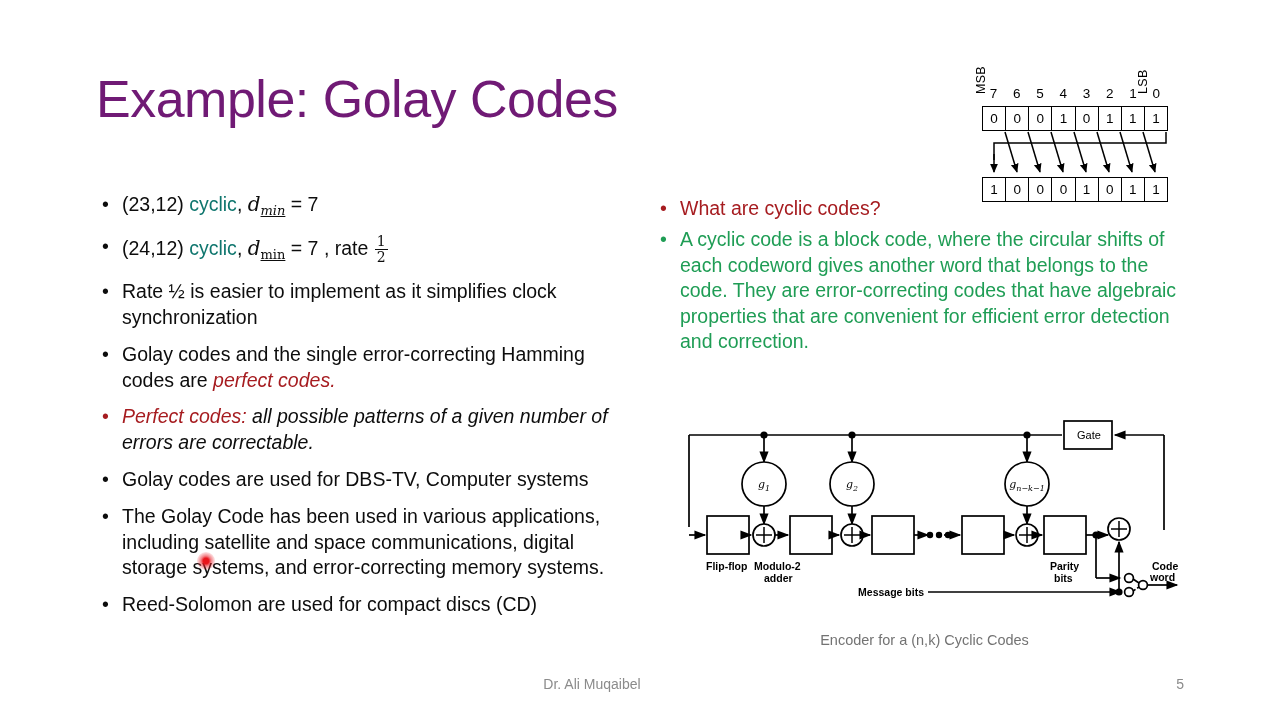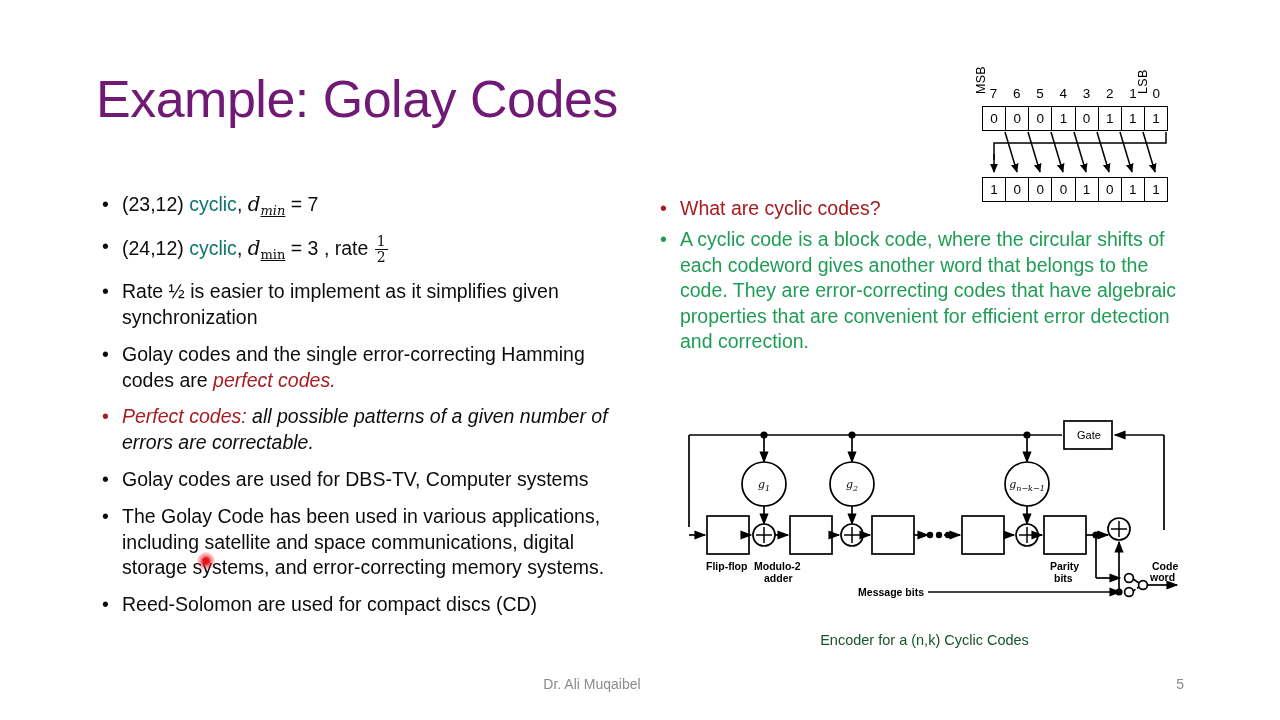--- a/index.html
+++ b/index.html
@@ -171,21 +171,21 @@
     width: 516px;
     height: 186px;
   }
   .enc-caption {
     position: absolute;
     left: 652px;
     top: 632px;
     width: 545px;
     text-align: center;
     font-size: 14.5px;
-    color: #14532d;
+    color: #737373;
   }
 
   
   .footer-author {
     position: absolute;
     left: 0;
     top: 676px;
     width: 1184px;
     text-align: center;
     font-size: 14px;
@@ -222,26 +222,26 @@
 
   <div class="col-left">
 
     <div class="bullet">
       <span class="dot">•</span>
       <span>(23,12) </span><span class="t-blue">cyclic</span><span>, </span><span class="mvar">d</span><span class="msub it">min</span><span> = 7</span>
     </div>
 
     <div class="bullet">
       <span class="dot">•</span>
-      <span>(24,12) </span><span class="t-blue">cyclic</span><span>, </span><span class="mvar">d</span><span class="msub rm">min</span><span> = 3 , rate </span><span class="frac"><span class="num">1</span><span class="den">2</span></span>
-    </div>
-
-    <div class="bullet">
-      <span class="dot">•</span>
-      <span>Rate ½ is easier to implement as it simplifies given synchronization</span>
+      <span>(24,12) </span><span class="t-blue">cyclic</span><span>, </span><span class="mvar">d</span><span class="msub rm">min</span><span> = 7 , rate </span><span class="frac"><span class="num">1</span><span class="den">2</span></span>
+    </div>
+
+    <div class="bullet">
+      <span class="dot">•</span>
+      <span>Rate ½ is easier to implement as it simplifies clock synchronization</span>
     </div>
 
     <div class="bullet">
       <span class="dot">•</span>
       <span>Golay codes and the single error-correcting Hamming codes are </span><span class="t-red t-italic">perfect codes.</span>
     </div>
 
     <div class="bullet">
       <span class="dot t-red">•</span>
       <span class="t-red t-italic">Perfect codes:</span><span class="t-italic"> all possible patterns of a given number of errors are correctable.</span>

